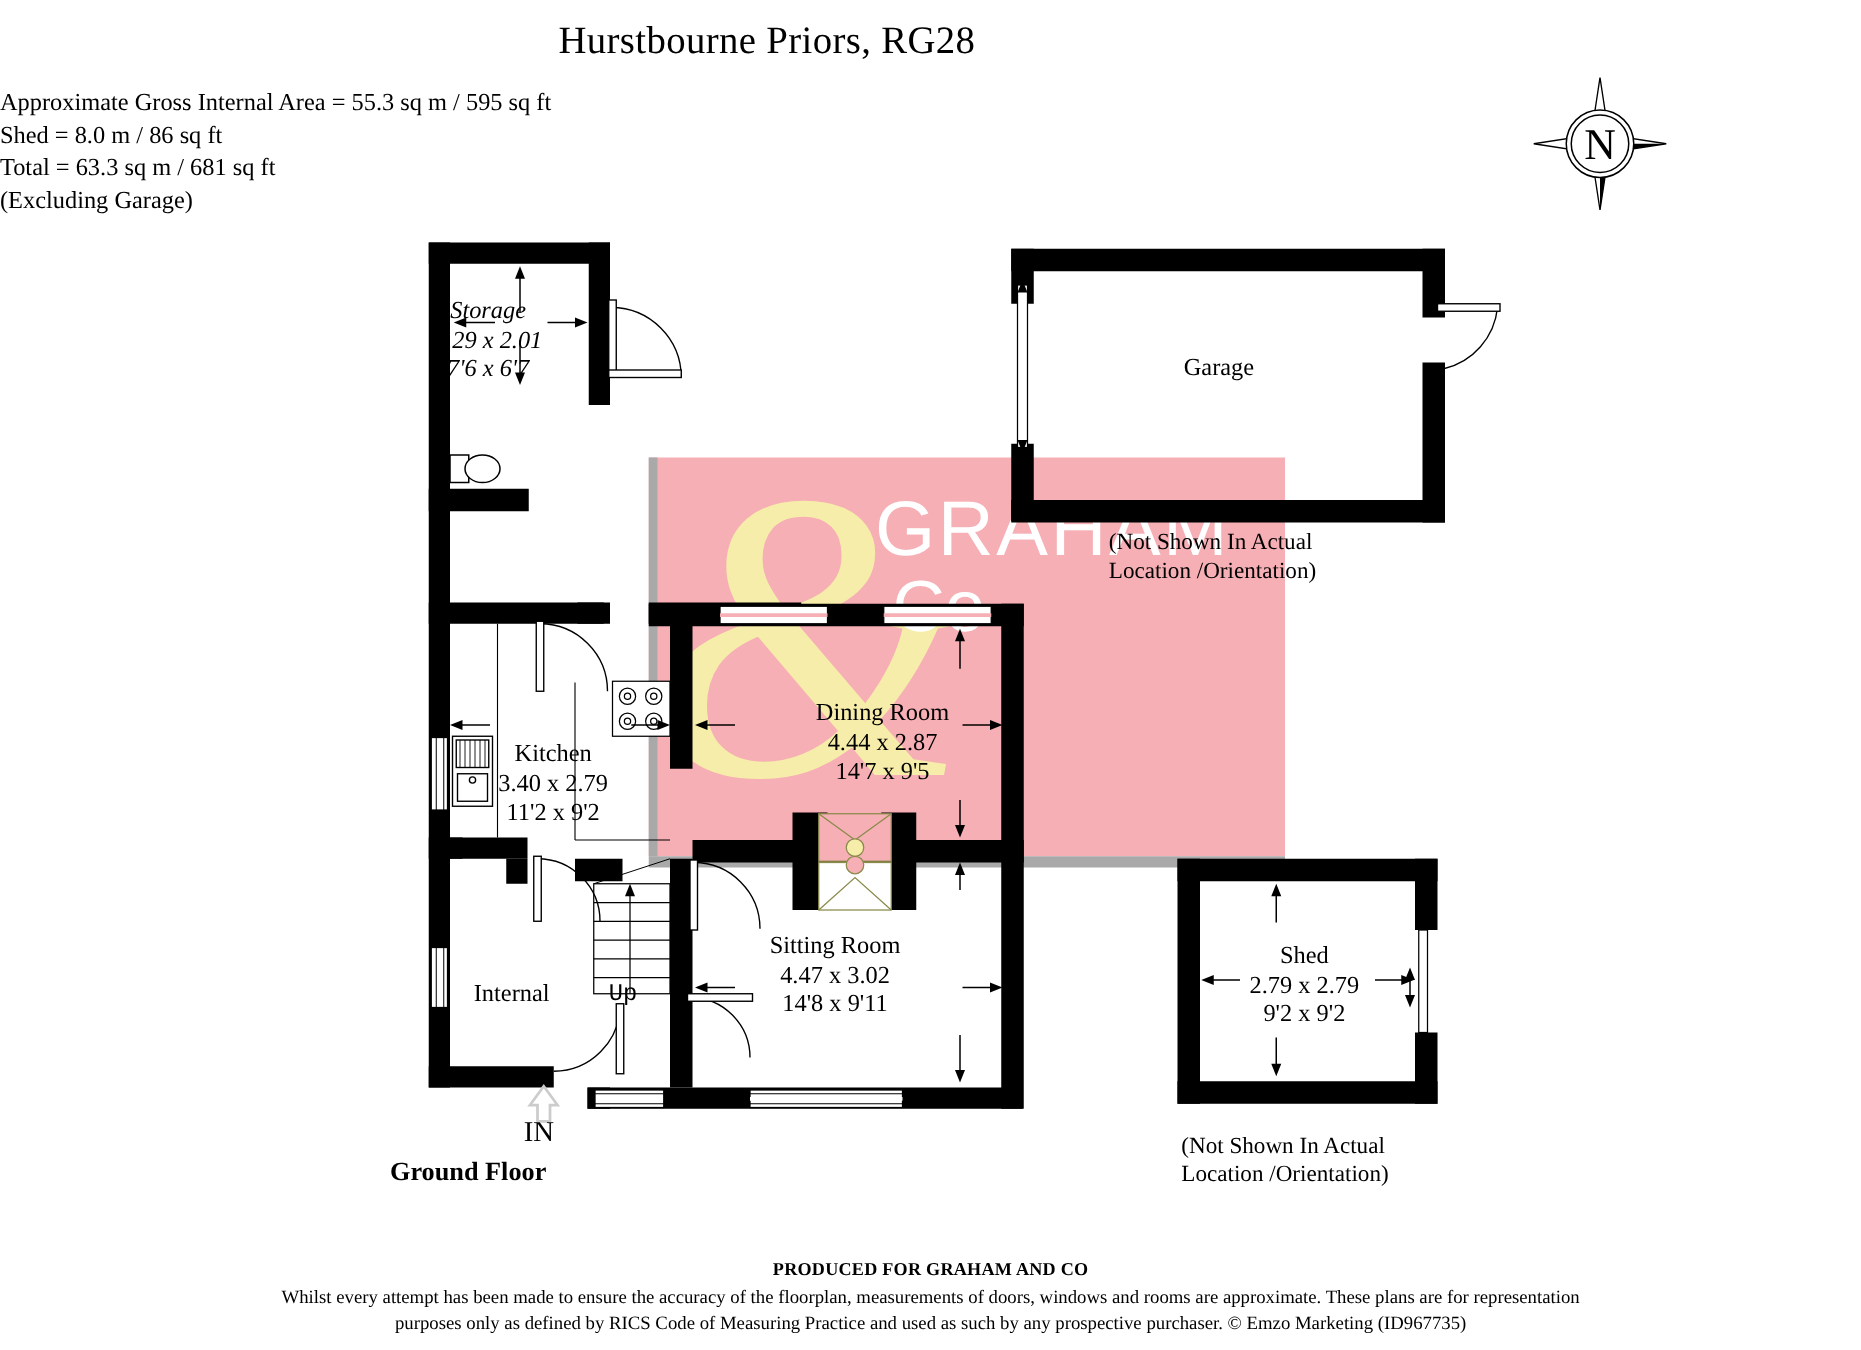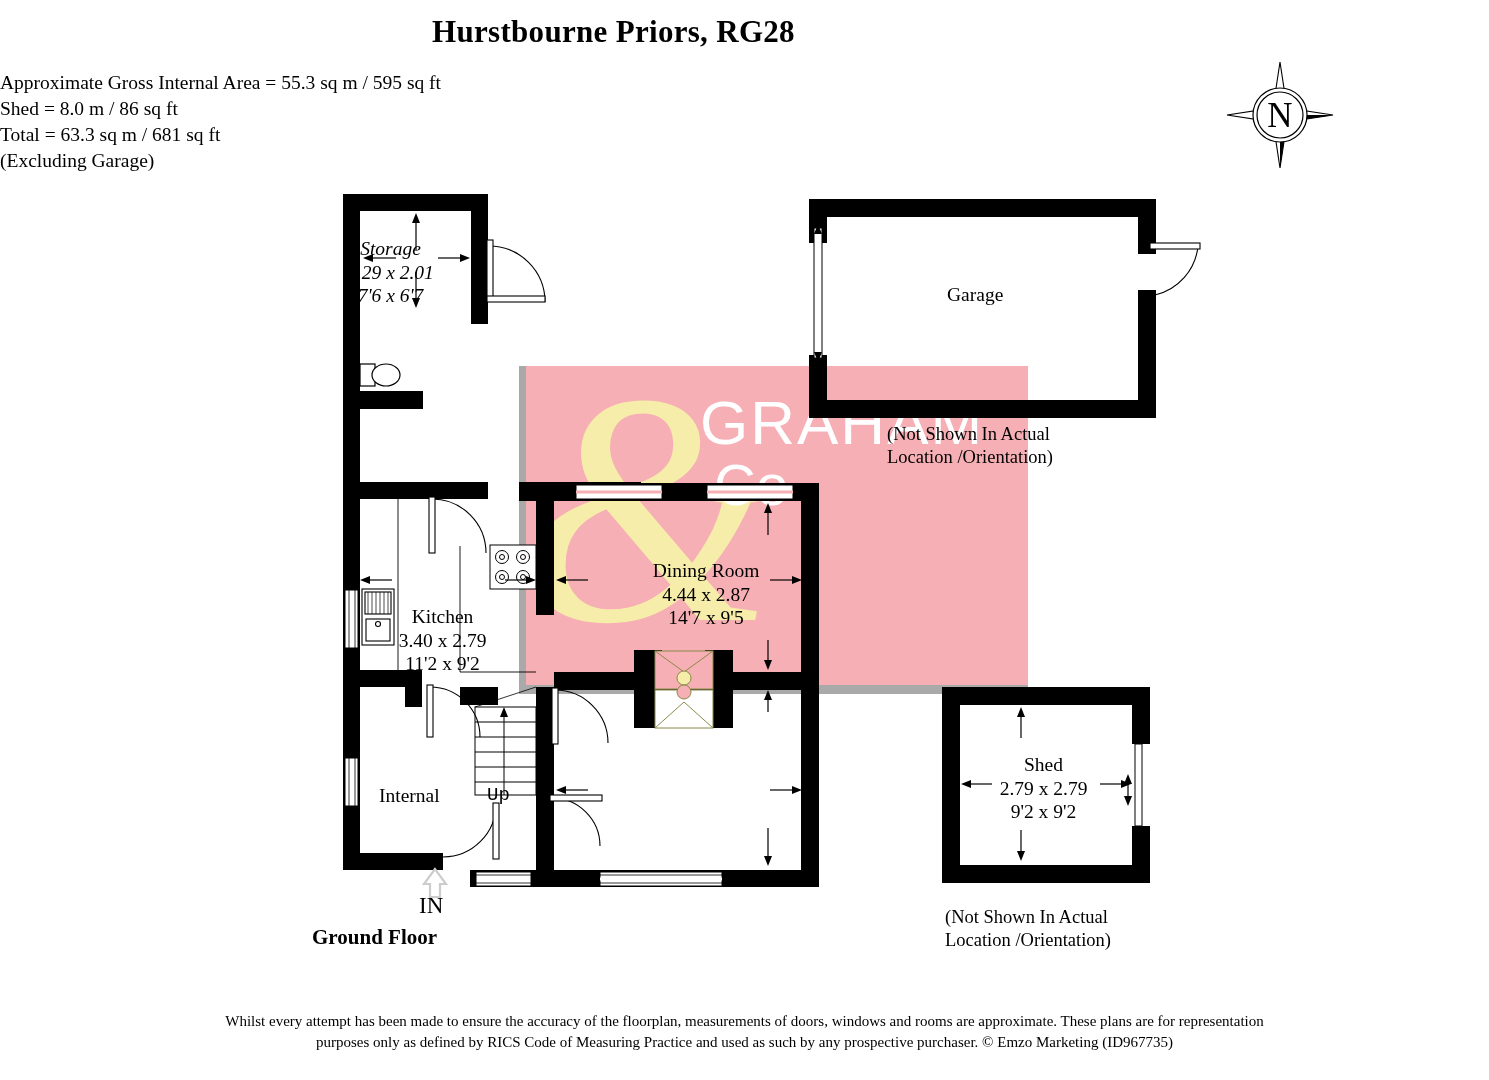--- a/index.html
+++ b/index.html
@@ -2,21 +2,21 @@
 <html><head>
 <meta charset="utf-8">
 <style>
   html,body{margin:0;padding:0;background:#ffffff;}
   body{width:1489px;height:1080px;position:relative;font-family:"Liberation Serif",serif;color:#000;overflow:hidden;}
   #stage{position:absolute;left:0;top:0;width:1489px;height:1080px;}
 
   .abs{position:absolute;}
 
   
-  #title{left:0;top:14px;width:1227px;text-align:center;font-size:31px;font-weight:bold;letter-spacing:.3px;}
+  #title{left:0;top:14px;width:1227px;text-align:center;font-size:31px;font-weight:normal;letter-spacing:.3px;}
   #subwrap{left:0;top:70px;width:1489px;text-align:left;font-size:19.5px;line-height:26px;}
   #subwrap div{white-space:nowrap;}
 
   
   #compass{left:1225px;top:60px;width:110px;height:110px;}
 
   
   #plan{left:0;top:0;width:1489px;height:1080px;}
 
   
@@ -315,32 +315,37 @@
       <polygon points="435,869 424,884 430,884 430,897 440,897 440,884 446,884"></polygon>
     </g>
   </svg>
 
   <div class="abs rlabel" style="left:303px;top:237px;width:175px;font-style:italic;">
     <div class="nm">Storage</div>
     <div>2.29 x 2.01</div>
     <div>7'6 x 6'7</div>
   </div>
 
-  <div class="abs rlabel" style="left:350px;top:605px;width:185px;">
+  <div class="abs rlabel" style="left:350px;top:592px;width:185px;">
     <div class="nm">Kitchen</div>
     <div>3.40 x 2.79</div>
     <div>11'2 x 9'2</div>
   </div>
 
   <div class="abs rlabel" style="left:596px;top:559px;width:220px;">
     <div class="nm">Dining Room</div>
     <div>4.44 x 2.87</div>
     <div>14'7 x 9'5</div>
   </div>
 
+  <div class="abs rlabel" style="left:558px;top:745px;width:220px;">
+    <div class="nm">Sitting Room</div>
+    <div>4.47 x 3.02</div>
+    <div>14'8 x 9'11</div>
+  </div>
 
   <div class="abs rlabel" style="left:956px;top:753px;width:175px;">
     <div class="nm">Shed</div>
     <div>2.79 x 2.79</div>
     <div>9'2 x 9'2</div>
   </div>
 
   <div class="abs" id="hallwaylabel">Internal</div>
   <div class="abs" id="garagelabel">Garage</div>
   <div class="abs" id="uplabel">Up</div>
@@ -350,19 +355,20 @@
   <div class="abs small-note" style="left:887px;top:423px;">
     <div>(Not Shown In Actual</div>
     <div>Location /Orientation)</div>
   </div>
   <div class="abs small-note" style="left:945px;top:906px;">
     <div>(Not Shown In Actual</div>
     <div>Location /Orientation)</div>
   </div>
 
   <div class="abs" id="footwrap">
+    <div id="footTitle">PRODUCED FOR GRAHAM AND CO</div>
     <div id="footBody">
       <div>Whilst every attempt has been made to ensure the accuracy of the floorplan, measurements of doors, windows and rooms are approximate. These plans are for representation</div>
       <div>purposes only as defined by RICS Code of Measuring Practice and used as such by any prospective purchaser. © Emzo Marketing (ID967735)</div>
     </div>
   </div>
 
 </div>
 
 </body></html>

